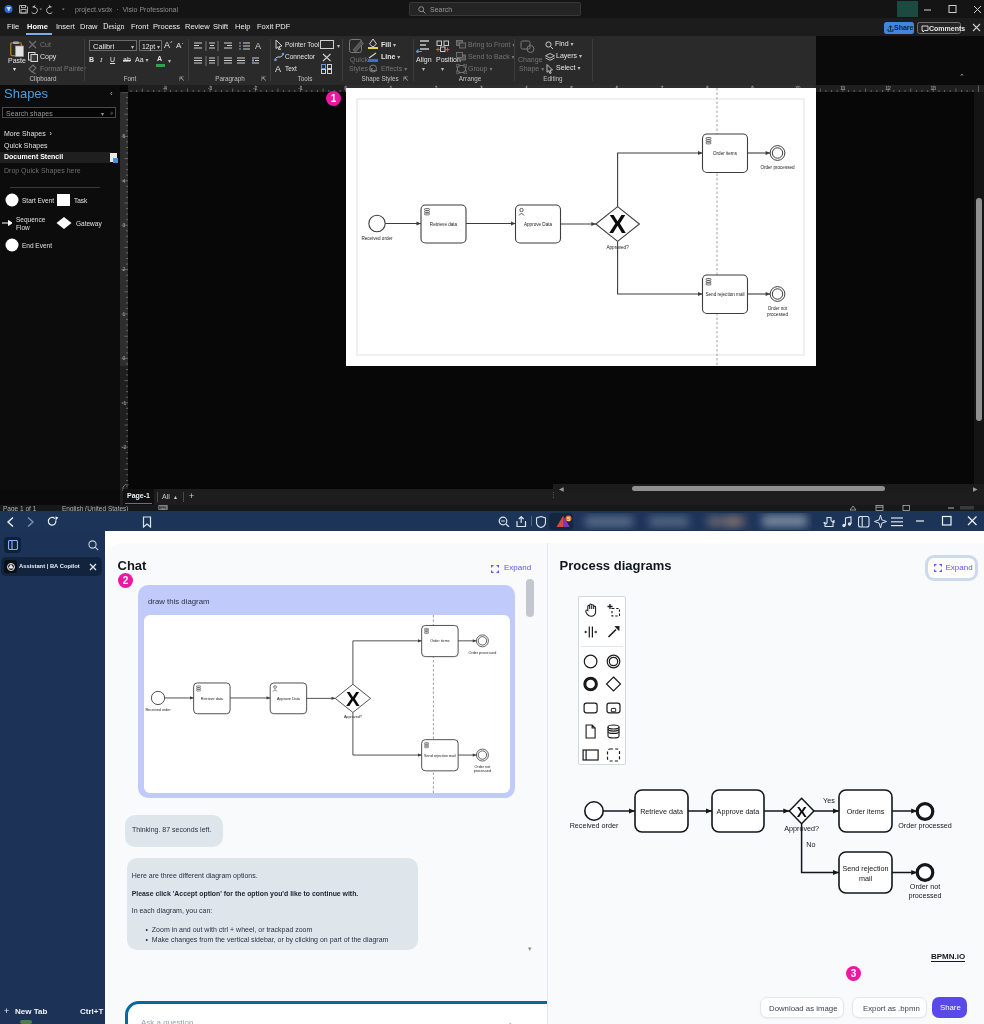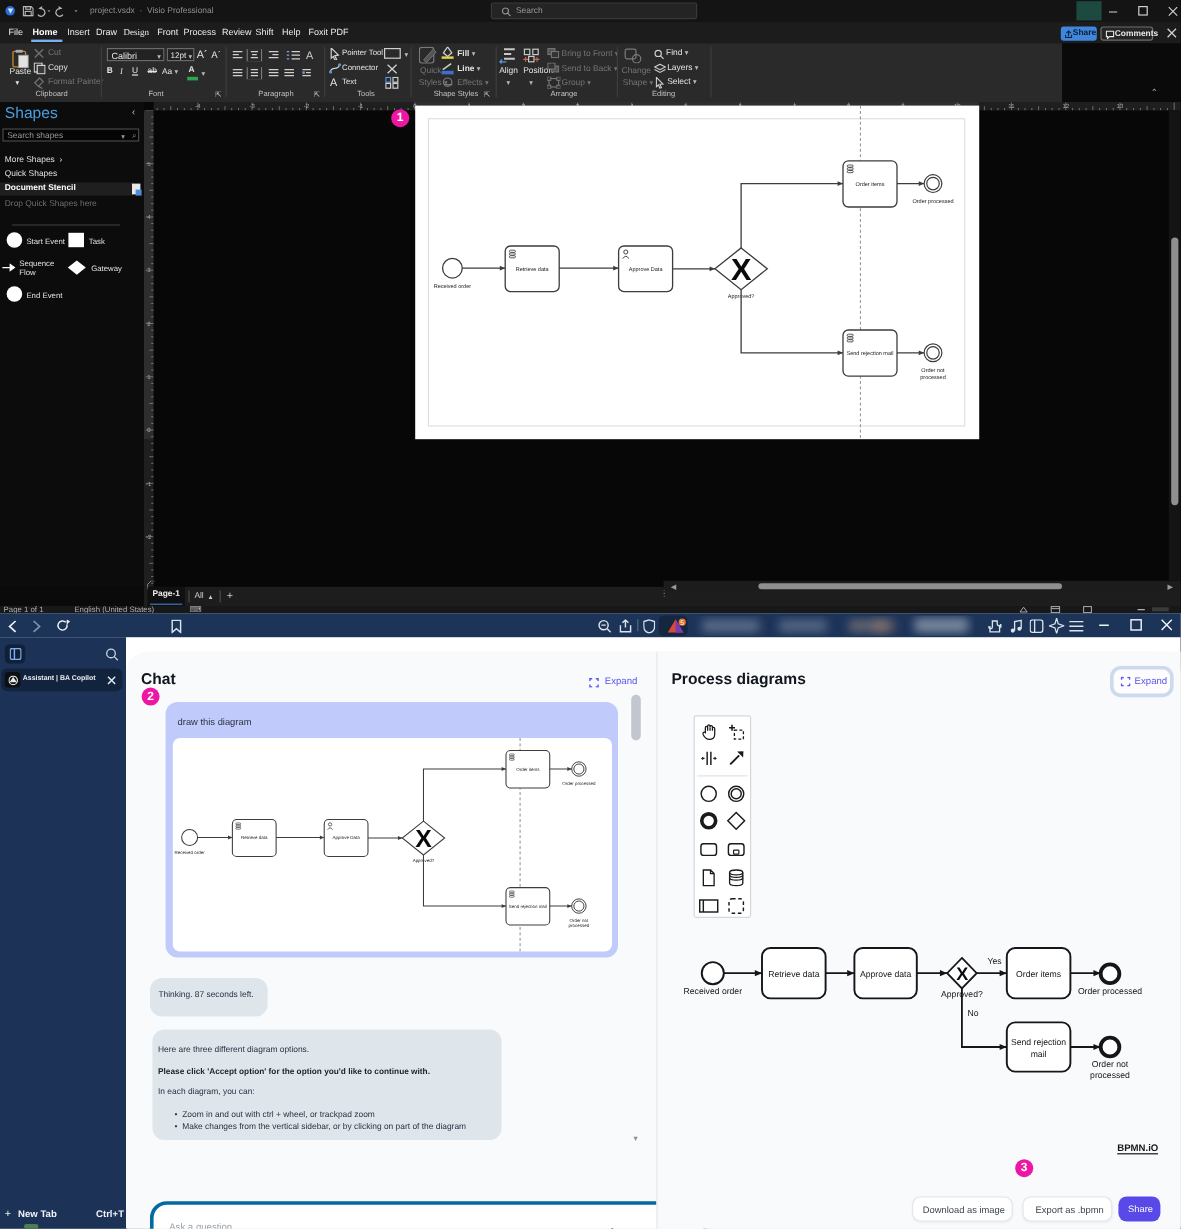--- a/index.html
+++ b/index.html
@@ -5,21 +5,21 @@
   * { margin:0; padding:0; box-sizing:border-box; }
   html,body { width:984px; height:1024px; overflow:hidden; background:#000; }
   body { font-family:"Liberation Sans", sans-serif; position:relative; }
   .abs { position:absolute; } span.abs { white-space:nowrap; }
   svg { display:block; }
   
   #visio { left:0; top:0; width:984px; height:511px; background:#0a0a0a; }
   #titlebar { left:0; top:0; width:984px; height:18px; background:#141414; }
   #menubar { left:0; top:18px; width:984px; height:18px; background:#1c1c1c; }
   .mtab { position:absolute; top:4px; font-size:7.5px; color:#ededed; }
-  #ribbon { left:0; top:36px; width:885px; height:49px; background:#2a2a2a; }
+  #ribbon { left:0; top:36px; width:816px; height:49px; background:#2a2a2a; }
   .rsep { position:absolute; top:3px; width:1px; height:42px; background:#3d3d3d; }
   .rlabel { position:absolute; top:39px; font-size:6.3px; color:#c2c2c2; text-align:center; }
   .rtxt { position:absolute; font-size:7px; color:#e4e4e4; }
   .rgray { color:#757575; }
   
   #canvas { left:120px; top:85px; width:864px; height:404px; background:#070707; }
   #hruler { left:128px; top:85px; width:856px; height:7px; background:#1f1f1f; }
   #vruler { left:120px; top:92px; width:8px; height:397px; background:#1f1f1f; }
   #page { left:346px; top:88px; width:470px; height:278px; background:#fff; }
   

